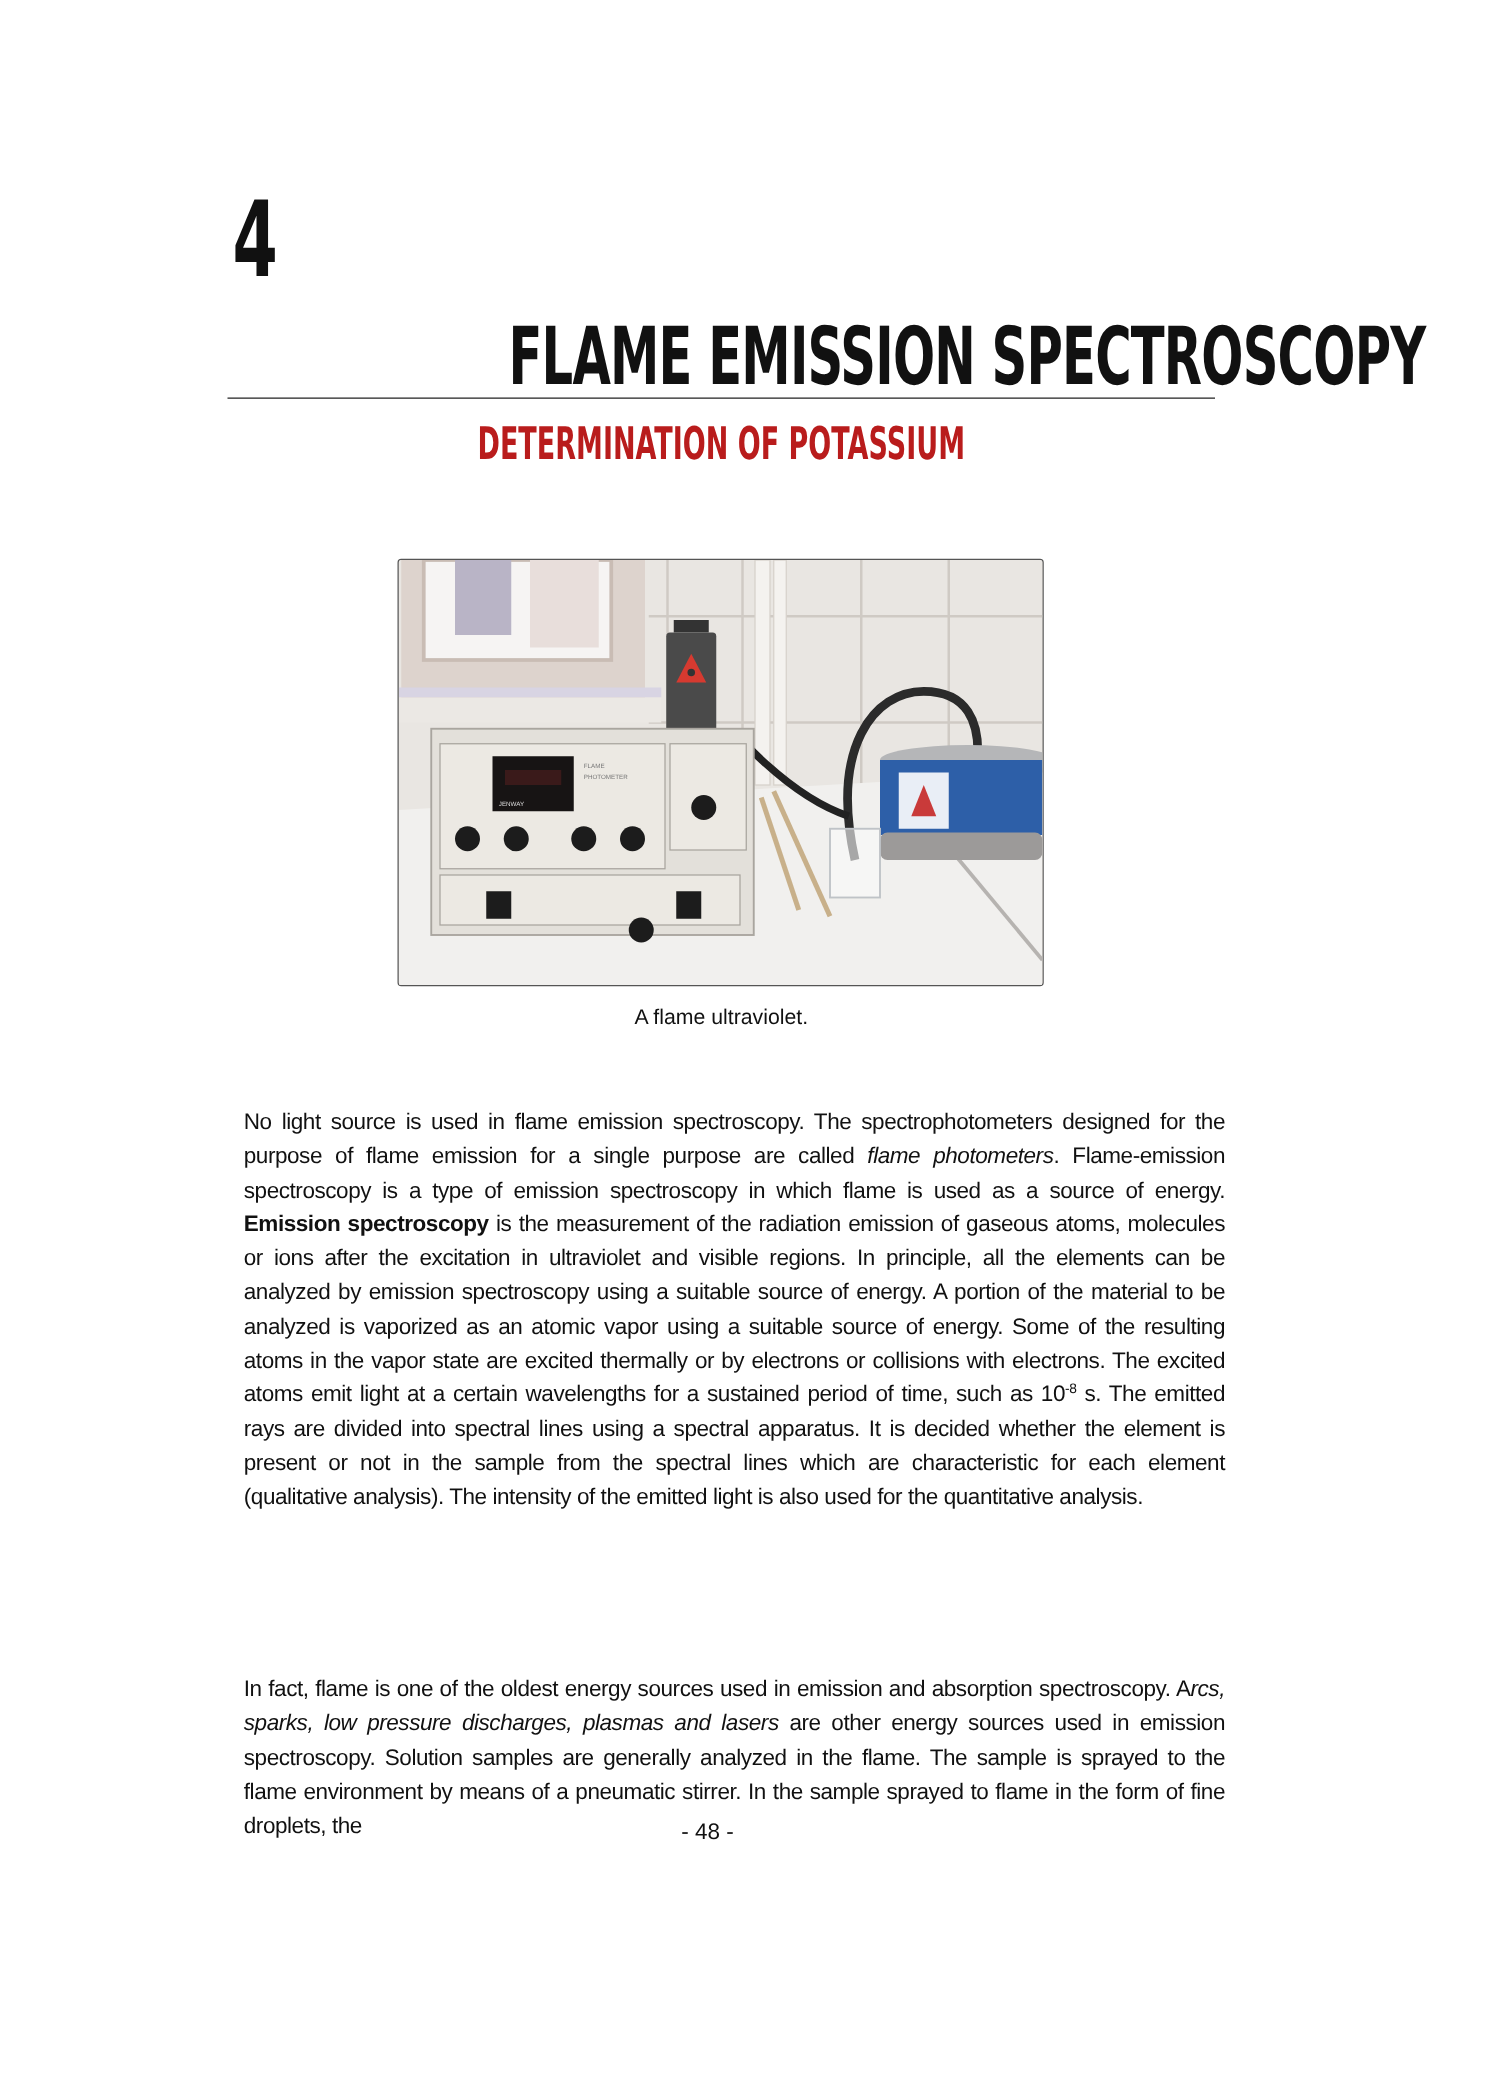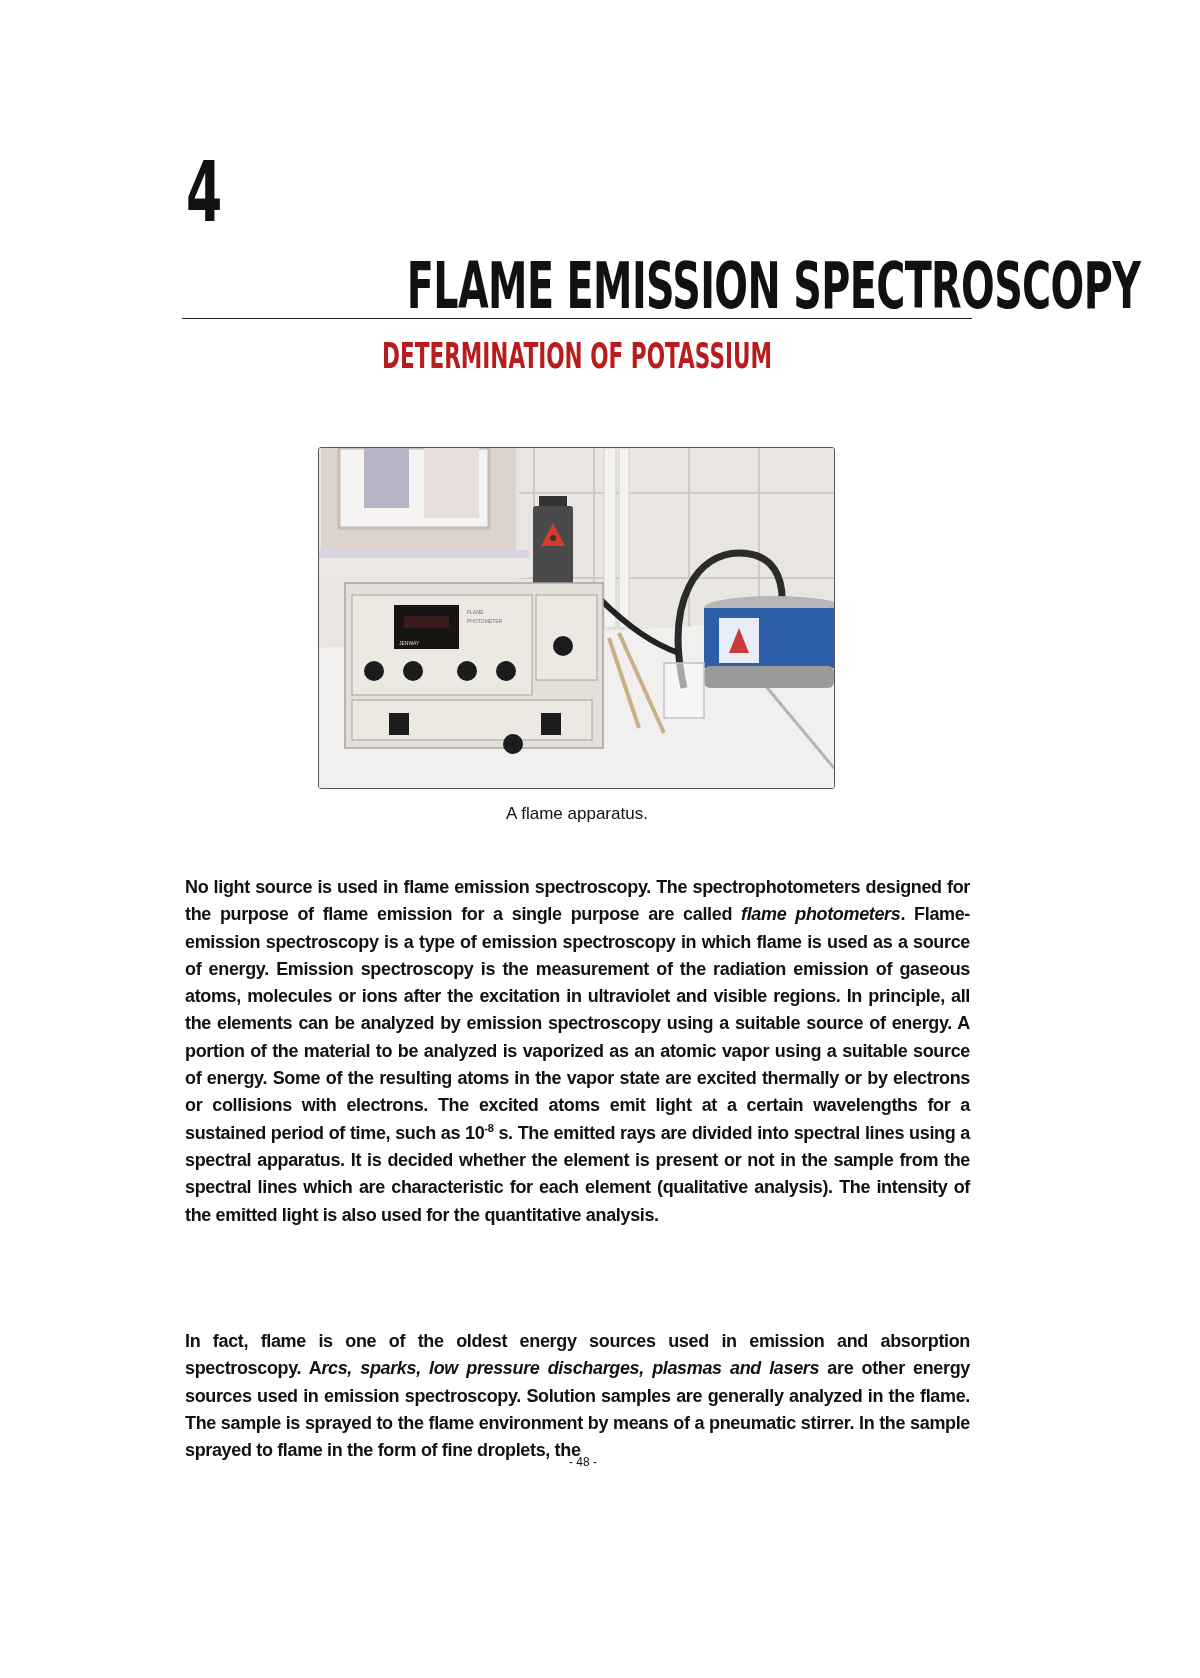--- a/index.html
+++ b/index.html
@@ -41,32 +41,31 @@
   .figure-caption {
     position: absolute; left: 182px; width: 790px; top: 803px;
     text-align: center; font-family: "Liberation Sans", sans-serif;
     font-size: 17px; line-height: 22px; color: #111;
   }
 
   .body-text {
     position: absolute; left: 185px; width: 785px;
     font-family: "Liberation Sans", sans-serif;
     font-size: 18px; line-height: 27.3px; color: #111;
-    text-align: justify; margin: 0;
+    text-align: justify; margin: 10px;
     letter-spacing: -0.35px;
-    font-weight: bold;
   }
   .p1 { top: 874px; }
   .p2 { top: 1328px; }
   .body-text sup { font-size: 11px; line-height: 0; vertical-align: super; }
 
   .page-number {
-    position: absolute; left: 188px; width: 790px; top: 1455px;
+    position: absolute; left: 171px; width: 790px; top: 1455px;
     text-align: center; font-family: "Liberation Sans", sans-serif;
-    font-size: 12px; color: #111;
+    font-size: 18px; color: #111;
   }
 </style>
 </head>
 <body>
 
 <div class="page">
 
   <div class="chapter-number">4</div>
 
   <div class="chapter-title">
@@ -139,21 +138,21 @@
       <circle cx="148" cy="223" r="10" fill="#1c1c1c"></circle>
       <circle cx="187" cy="223" r="10" fill="#1c1c1c"></circle>
       <circle cx="244" cy="198" r="10" fill="#1c1c1c"></circle>
       <circle cx="194" cy="296" r="10" fill="#1c1c1c"></circle>
 
       <rect x="70" y="265" width="20" height="22" fill="#1c1c1c"></rect>
       <rect x="222" y="265" width="20" height="22" fill="#1c1c1c"></rect>
     </svg>
   </div>
 
-  <div class="figure-caption">A flame apparatus.</div>
+  <div class="figure-caption">A flame ultraviolet.</div>
 
   <p class="body-text p1">
     <span>No light source is used in flame emission spectroscopy. The spectrophotometers designed for the purpose of flame emission for a single purpose are called </span><em>flame photometers</em><span>. Flame-emission spectroscopy is a type of emission spectroscopy in which flame is used as a source of energy. </span><strong>Emission spectroscopy</strong><span> is the measurement of the radiation emission of gaseous atoms, molecules or ions after the excitation in ultraviolet and visible regions. In principle, all the elements can be analyzed by emission spectroscopy using a suitable source of energy. A portion of the material to be analyzed is vaporized as an atomic vapor using a suitable source of energy. Some of the resulting atoms in the vapor state are excited thermally or by electrons or collisions with electrons. The excited atoms emit light at a certain wavelengths for a sustained period of time, such as 10</span><sup>-8</sup><span> s. The emitted rays are divided into spectral lines using a spectral apparatus.  It is decided whether the element is present or not in the sample from the spectral lines which are characteristic for each element (qualitative analysis). The intensity of the emitted light is also used for the quantitative analysis.</span>
   </p>
 
   <p class="body-text p2">
     <span>In fact, flame is one of the oldest energy sources used in emission and absorption spectroscopy. A</span><em>rcs, sparks, low pressure discharges, plasmas and lasers</em><span> are other energy sources used in emission spectroscopy. Solution samples are generally analyzed in the flame. The sample is sprayed to the flame environment by means of a pneumatic stirrer. In the sample sprayed to flame in the form of fine droplets, the</span>
   </p>
 
   <div class="page-number">- 48 -</div>

